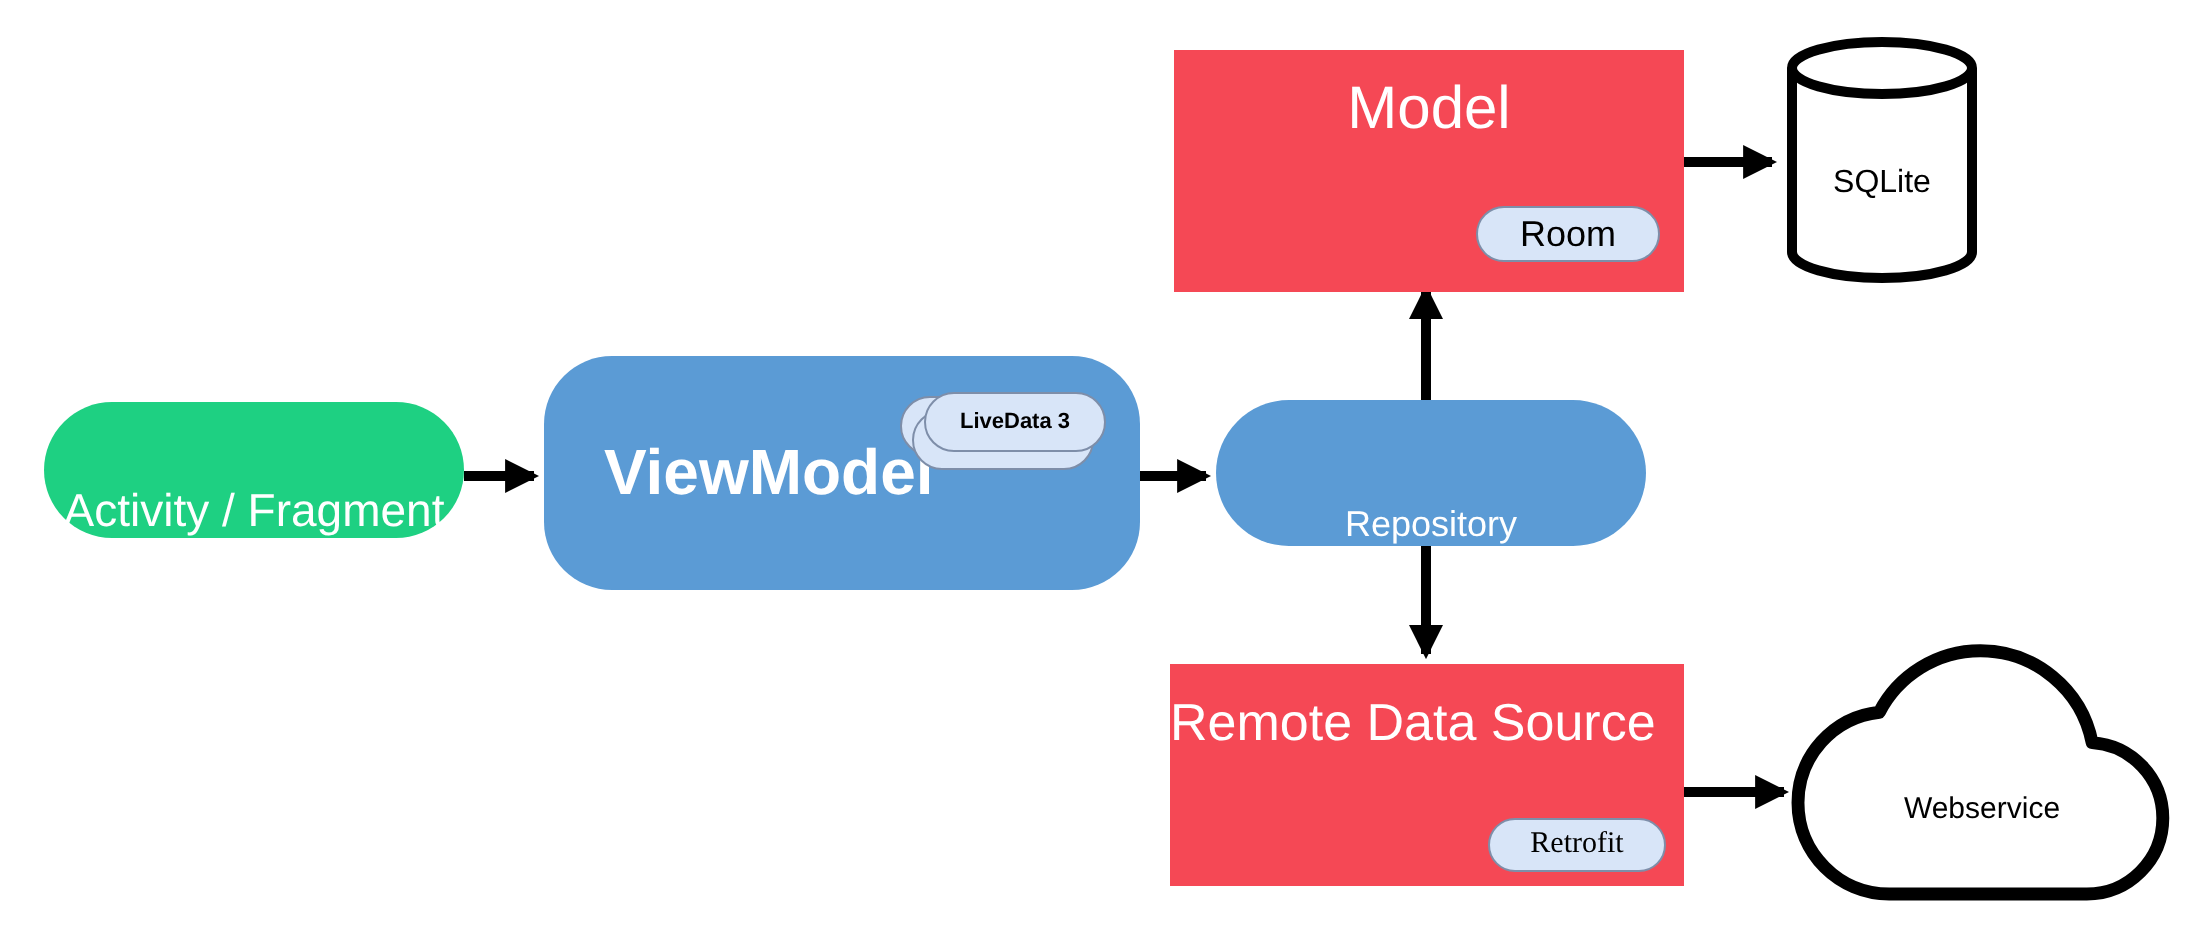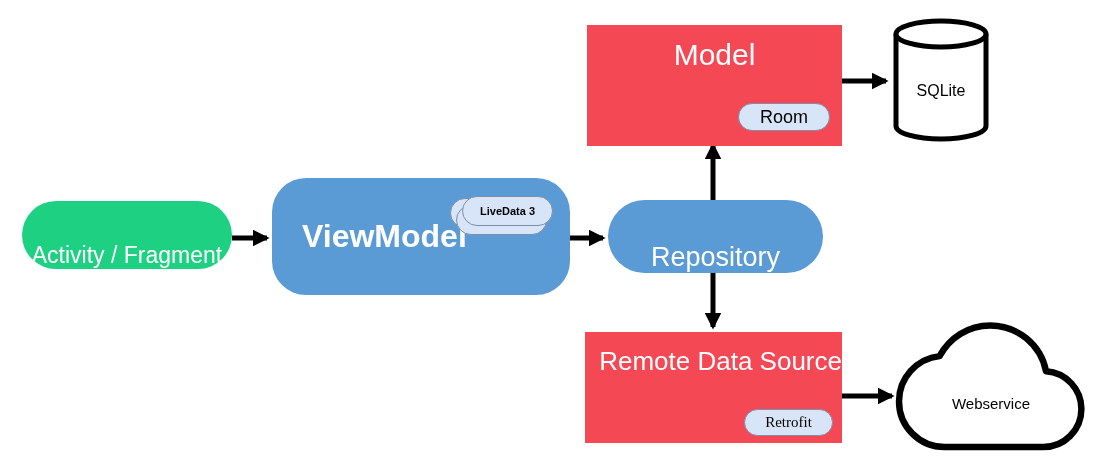--- a/index.html
+++ b/index.html
@@ -23,32 +23,32 @@
     left: 272px; top: 178px; width: 298px; height: 117px;
     background: #5b9bd5; border-radius: 34px; font-weight: bold;
   }
   .viewmodel .vm-label {
     position: absolute; left: 30px; top: 0; height: 100%;
     display: flex; align-items: center; font-size: 32px;
   }
   .repository {
     left: 608px; top: 200px; width: 215px; height: 73px;
     background: #5b9bd5; border-radius: 37px;
-    font-size: 27px;
+    font-size: 18px;
   }
   .model {
     left: 587px; top: 25px; width: 255px; height: 121px;
     background: #f54855;
   }
   .model .rect-label { position: absolute; top: 13px; width: 100%; text-align: center; font-size: 30px; }
   .remote {
     left: 585px; top: 332px; width: 257px; height: 111px;
     background: #f54855;
   }
-  .remote .rect-label { position: absolute; top: 14px; width: 100%; text-align: right; font-size: 26px; }
+  .remote .rect-label { position: absolute; top: 14px; width: 100%; text-align: left; font-size: 26px; }
 
   .badge {
     position: absolute;
     background: #d8e5f8;
     border: 1.5px solid #7e8ea9;
     border-radius: 15px;
     color: #000000;
     display: flex; align-items: center; justify-content: center;
   }
   .room-badge    { left: 151px; top: 78px; width: 92px; height: 28px; font-size: 18px; }

